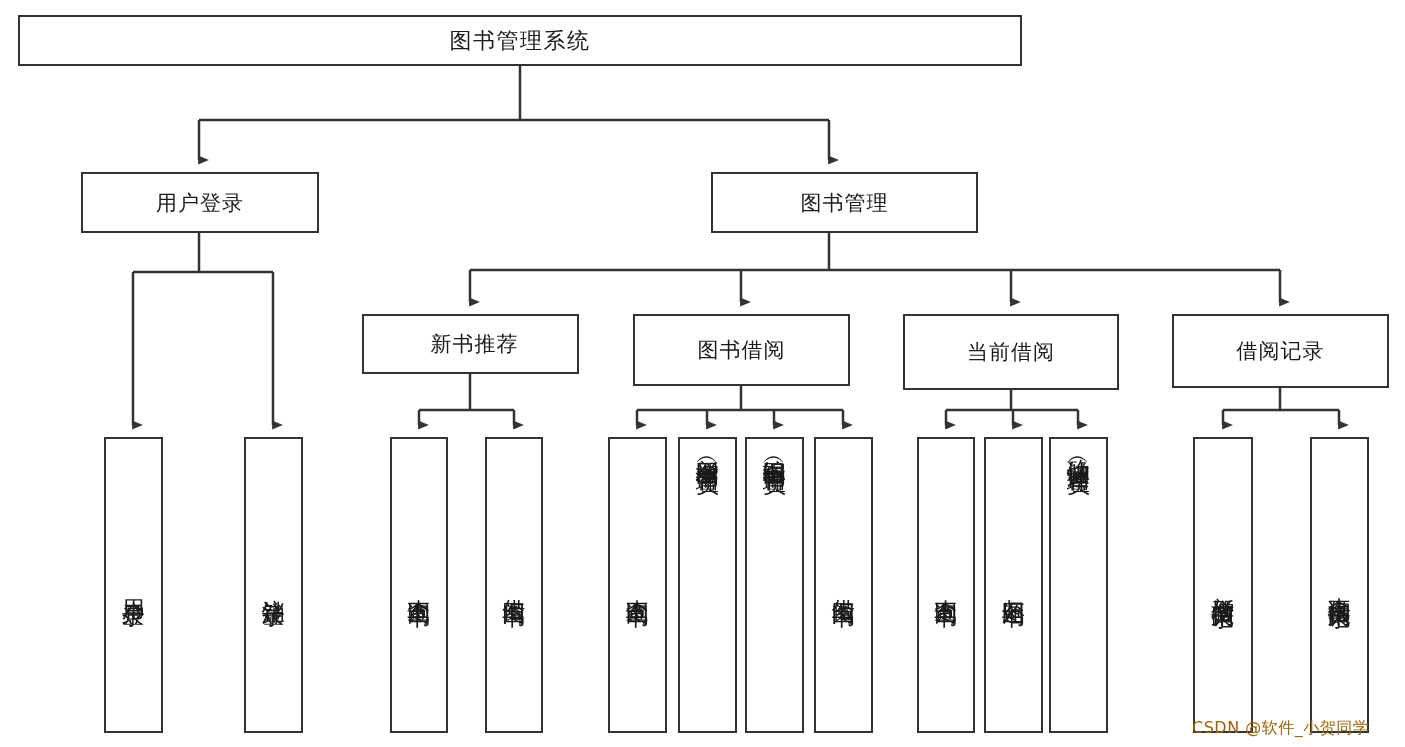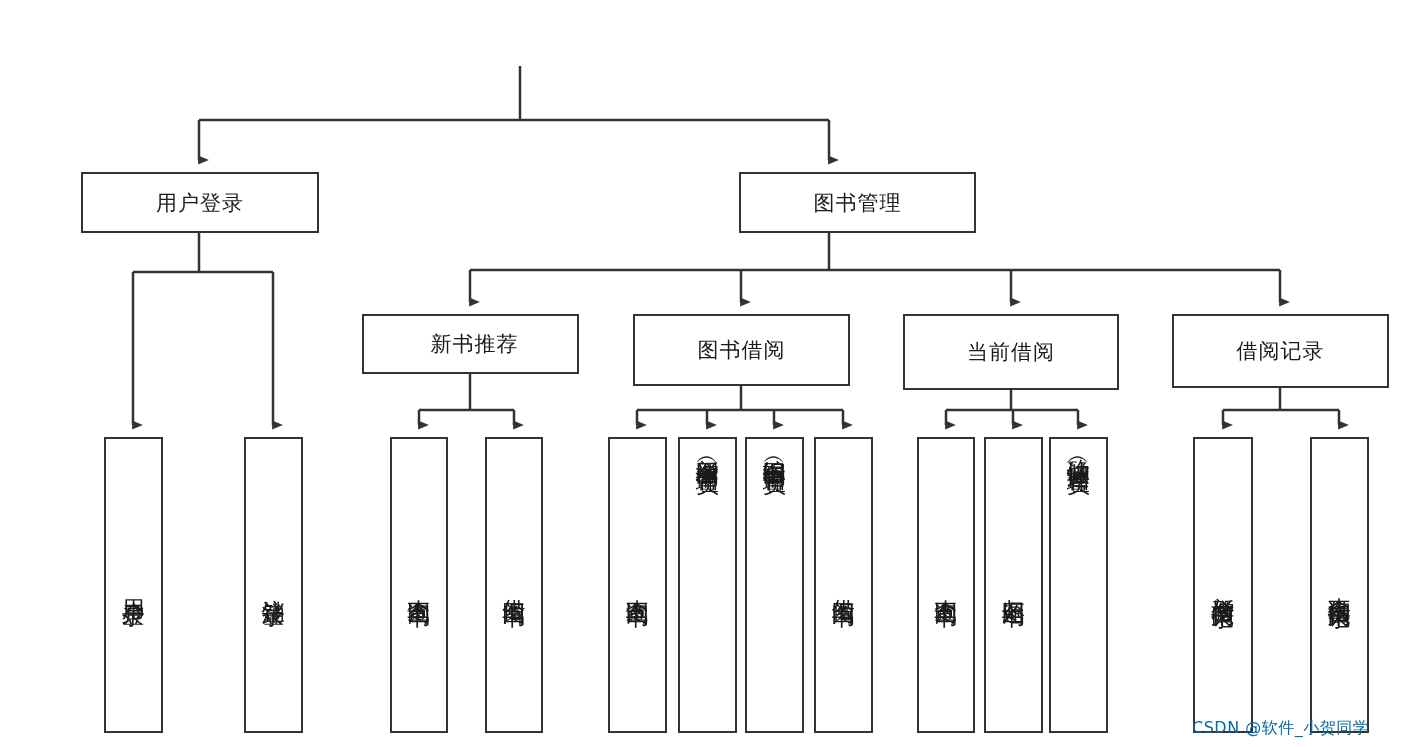--- a/index.html
+++ b/index.html
@@ -64,21 +64,21 @@
     align-items: center;
     justify-content: center;
   }
   .leafinner.topalign {
     align-items: flex-start;
     padding-top: 2px;
   }
   .watermark {
     position: absolute;
     font-size: 16px;
-    color: #0369a1;
+    color: #a16207;
     letter-spacing: 0.5px;
     white-space: nowrap;
   }
 </style>
 </head>
 <body>
 
 <div id="canvas">
 
   <svg class="wires" viewBox="0 0 1405 747" xmlns="http://www.w3.org/2000/svg">
@@ -124,25 +124,28 @@
       <path d="M1013,410 L1013,425" marker-end="url(#arw)"></path>
       <path d="M1078,410 L1078,425" marker-end="url(#arw)"></path>
 
       <path d="M1280,374 L1280,410"></path>
       <path d="M1223,410 L1339,410"></path>
       <path d="M1223,410 L1223,425" marker-end="url(#arw)"></path>
       <path d="M1339,410 L1339,425" marker-end="url(#arw)"></path>
     </g>
   </svg>
 
+  <div class="node root" id="root-node" style="left: 18px; top: 15px; width: 1004px; height: 51px;">
+    <span>图书管理系统</span>
+  </div>
 
   <div class="node horiz" id="l1-0" style="left: 81px; top: 172px; width: 238px; height: 61px;">
     <span>用户登录</span>
   </div>
-  <div class="node horiz" id="l1-1" style="left: 711px; top: 172px; width: 237px; height: 61px; margin-left: 28px;">
+  <div class="node horiz" id="l1-1" style="left: 711px; top: 172px; width: 267px; height: 61px;">
     <span>图书管理</span>
   </div>
 
   <div class="node horiz" id="l2-0" style="left: 362px; top: 314px; width: 217px; height: 60px; padding-left: 8px;">
     <span>新书推荐</span>
   </div>
   <div class="node horiz" id="l2-1" style="left: 633px; top: 314px; width: 217px; height: 72px;">
     <span>图书借阅</span>
   </div>
   <div class="node horiz" id="l2-2" style="left: 903px; top: 314px; width: 216px; height: 76px;">

